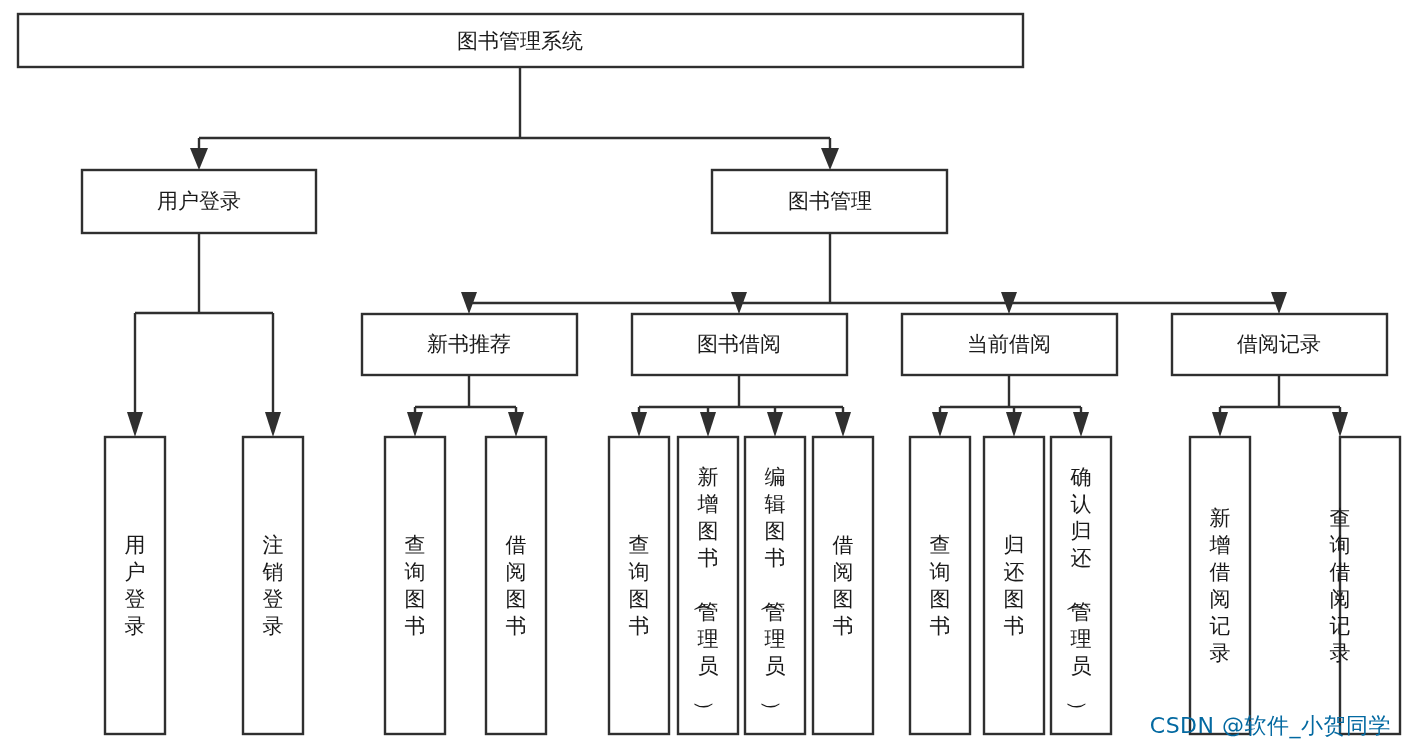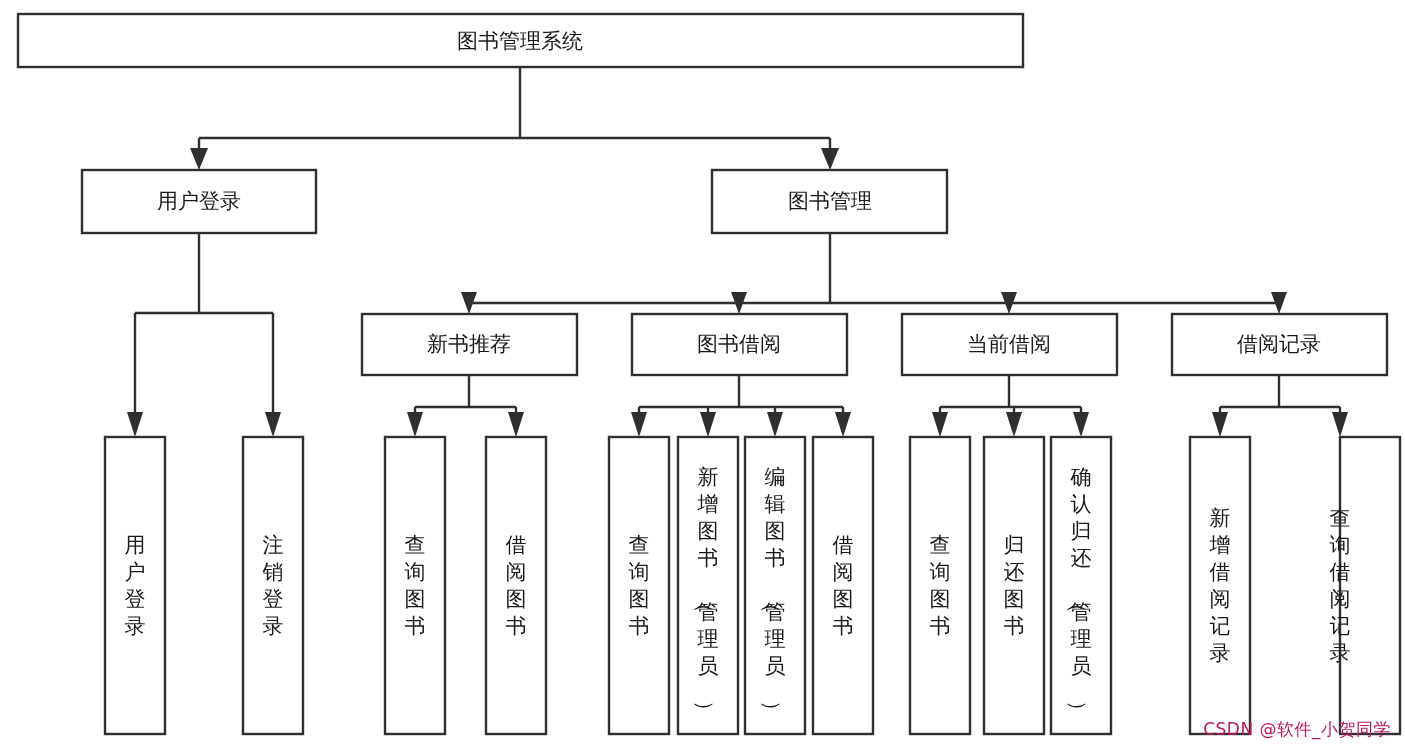--- a/index.html
+++ b/index.html
@@ -49,22 +49,22 @@
     fill: none;
   }
   .arrow-head {
     fill: #2f2f2f;
     stroke: none;
   }
   .watermark {
     position: absolute;
     right: 14px;
     bottom: 6px;
-    color: #be185d;
-    font-size: 17px;
+    color: #0369a1;
+    font-size: 22px;
     font-family: "DejaVu Sans", "Liberation Sans", sans-serif;
     letter-spacing: 0.5px;
     white-space: nowrap;
     user-select: none;
   }
 </style>
 </head>
 <body>
 
 <div id="diagram-root">

